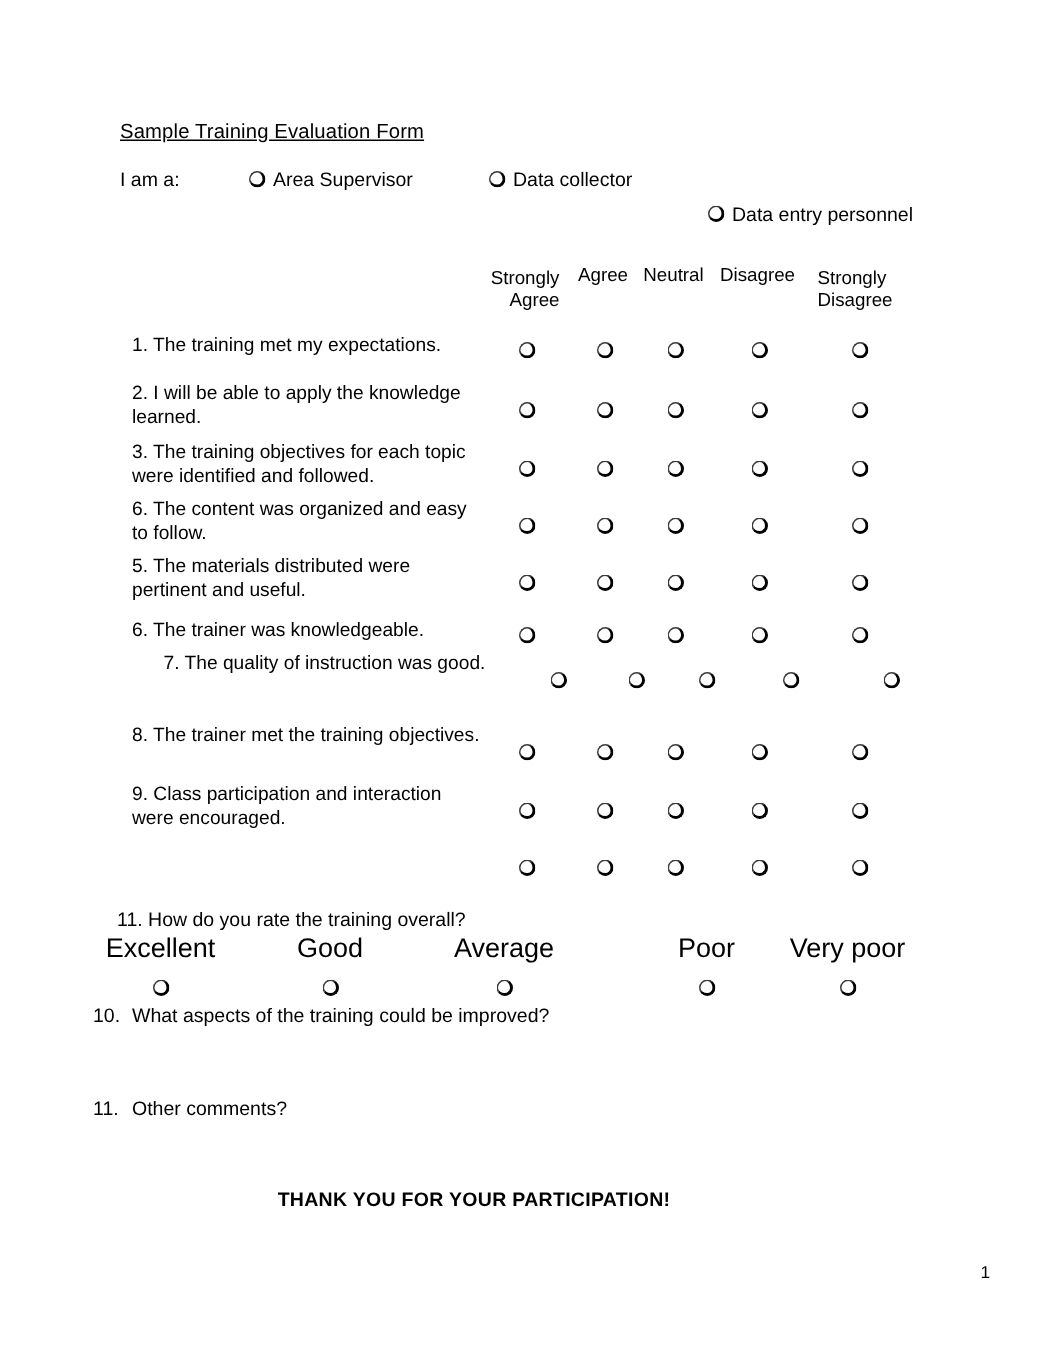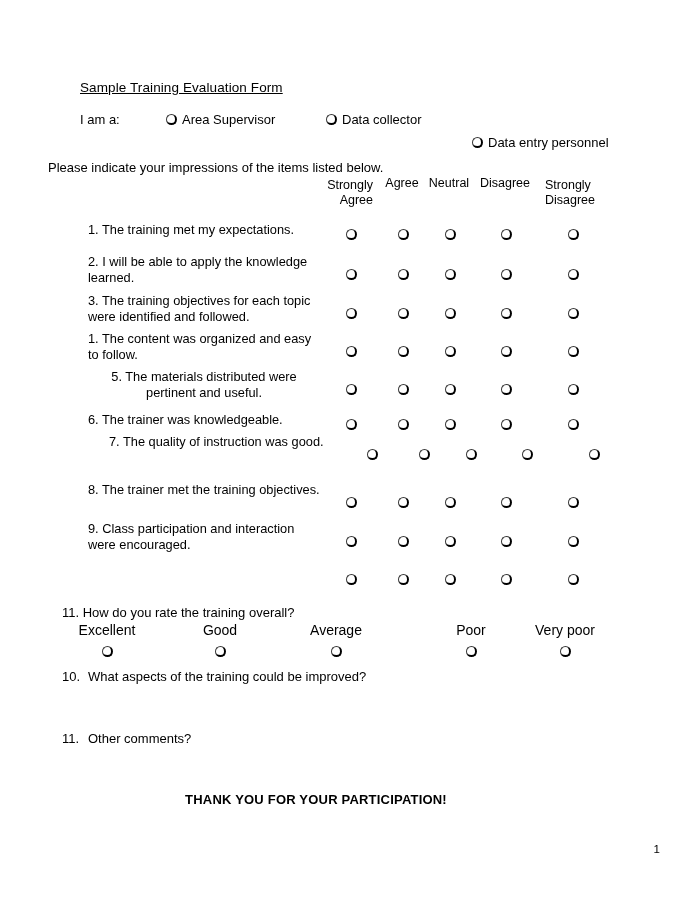--- a/index.html
+++ b/index.html
@@ -143,33 +143,33 @@
   }
   .cell.k0 { left: 344px; }
   .cell.k1 { left: 396px; }
   .cell.k2 { left: 443px; }
   .cell.k3 { left: 499px; }
   .cell.k4 { left: 566px; }
 
   
   .q-overall {
     position: absolute;
-    left: 62px;
+    left: 78px;
     top: 605px;
     font-size: 13px;
     white-space: nowrap;
     text-align: right;
   }
   .scale {
     position: absolute;
     left: 0;
     top: 622px;
     width: 644px;
     height: 40px;
-    font-size: 14px;
+    font-size: 18px;
   }
   .scale .s-item {
     position: absolute;
     top: 0;
     width: 120px;
     text-align: center;
   }
   .scale .s-label { display: block; }
   .scale .s-circ  { display: block; margin-top: 4px; }
   .scale .s0 { left: 47px; }
@@ -223,21 +223,20 @@
       <span class="circ"></span><span>Area Supervisor</span>
     </span>
     <span class="iama-opt o1">
       <span class="circ"></span><span>Data collector</span>
     </span>
     <span class="iama-opt o2">
       <span class="circ"></span><span>Data entry personnel</span>
     </span>
   </div>
 
-  <div class="instruction">Please indicate your impressions of the items listed below.</div>
 
   <div class="col-headers">
     <div class="col-head c0 two-line ha-right">
       <span>Strongly</span><br>
       <span>Agree</span>
     </div>
     <div class="col-head c1">
       <span>Agree</span>
     </div>
     <div class="col-head c2">
@@ -277,30 +276,30 @@
         <div class="item-text">3. The training objectives for each topic were identified and followed.</div>
         <div class="item-circles">
           <span class="cell k0" style="top: 11px;"><span class="circ"></span></span>
           <span class="cell k1" style="top: 11px;"><span class="circ"></span></span>
           <span class="cell k2" style="top: 11px;"><span class="circ"></span></span>
           <span class="cell k3" style="top: 11px;"><span class="circ"></span></span>
           <span class="cell k4" style="top: 11px;"><span class="circ"></span></span>
         </div>
       </div>
       <div class="item-row" style="position: absolute; left: 0px; top: 115px; height: 34px;">
-        <div class="item-text">1. The content was organized and easy to follow.</div>
-        <div class="item-circles">
-          <span class="cell k0" style="top: 11px;"><span class="circ"></span></span>
-          <span class="cell k1" style="top: 11px;"><span class="circ"></span></span>
-          <span class="cell k2" style="top: 11px;"><span class="circ"></span></span>
-          <span class="cell k3" style="top: 11px;"><span class="circ"></span></span>
-          <span class="cell k4" style="top: 11px;"><span class="circ"></span></span>
-        </div>
-      </div>
-      <div class="item-row" style="position: absolute; left: 0px; top: 153px; height: 34px; text-align: center;">
+        <div class="item-text">6. The content was organized and easy to follow.</div>
+        <div class="item-circles">
+          <span class="cell k0" style="top: 11px;"><span class="circ"></span></span>
+          <span class="cell k1" style="top: 11px;"><span class="circ"></span></span>
+          <span class="cell k2" style="top: 11px;"><span class="circ"></span></span>
+          <span class="cell k3" style="top: 11px;"><span class="circ"></span></span>
+          <span class="cell k4" style="top: 11px;"><span class="circ"></span></span>
+        </div>
+      </div>
+      <div class="item-row" style="position: absolute; left: 0px; top: 153px; height: 34px;">
         <div class="item-text">5. The materials distributed were pertinent and useful.</div>
         <div class="item-circles">
           <span class="cell k0" style="top: 11px;"><span class="circ"></span></span>
           <span class="cell k1" style="top: 11px;"><span class="circ"></span></span>
           <span class="cell k2" style="top: 11px;"><span class="circ"></span></span>
           <span class="cell k3" style="top: 11px;"><span class="circ"></span></span>
           <span class="cell k4" style="top: 11px;"><span class="circ"></span></span>
         </div>
       </div>
       <div class="item-row" style="position: absolute; left: 0px; top: 196px; height: 18px;">

